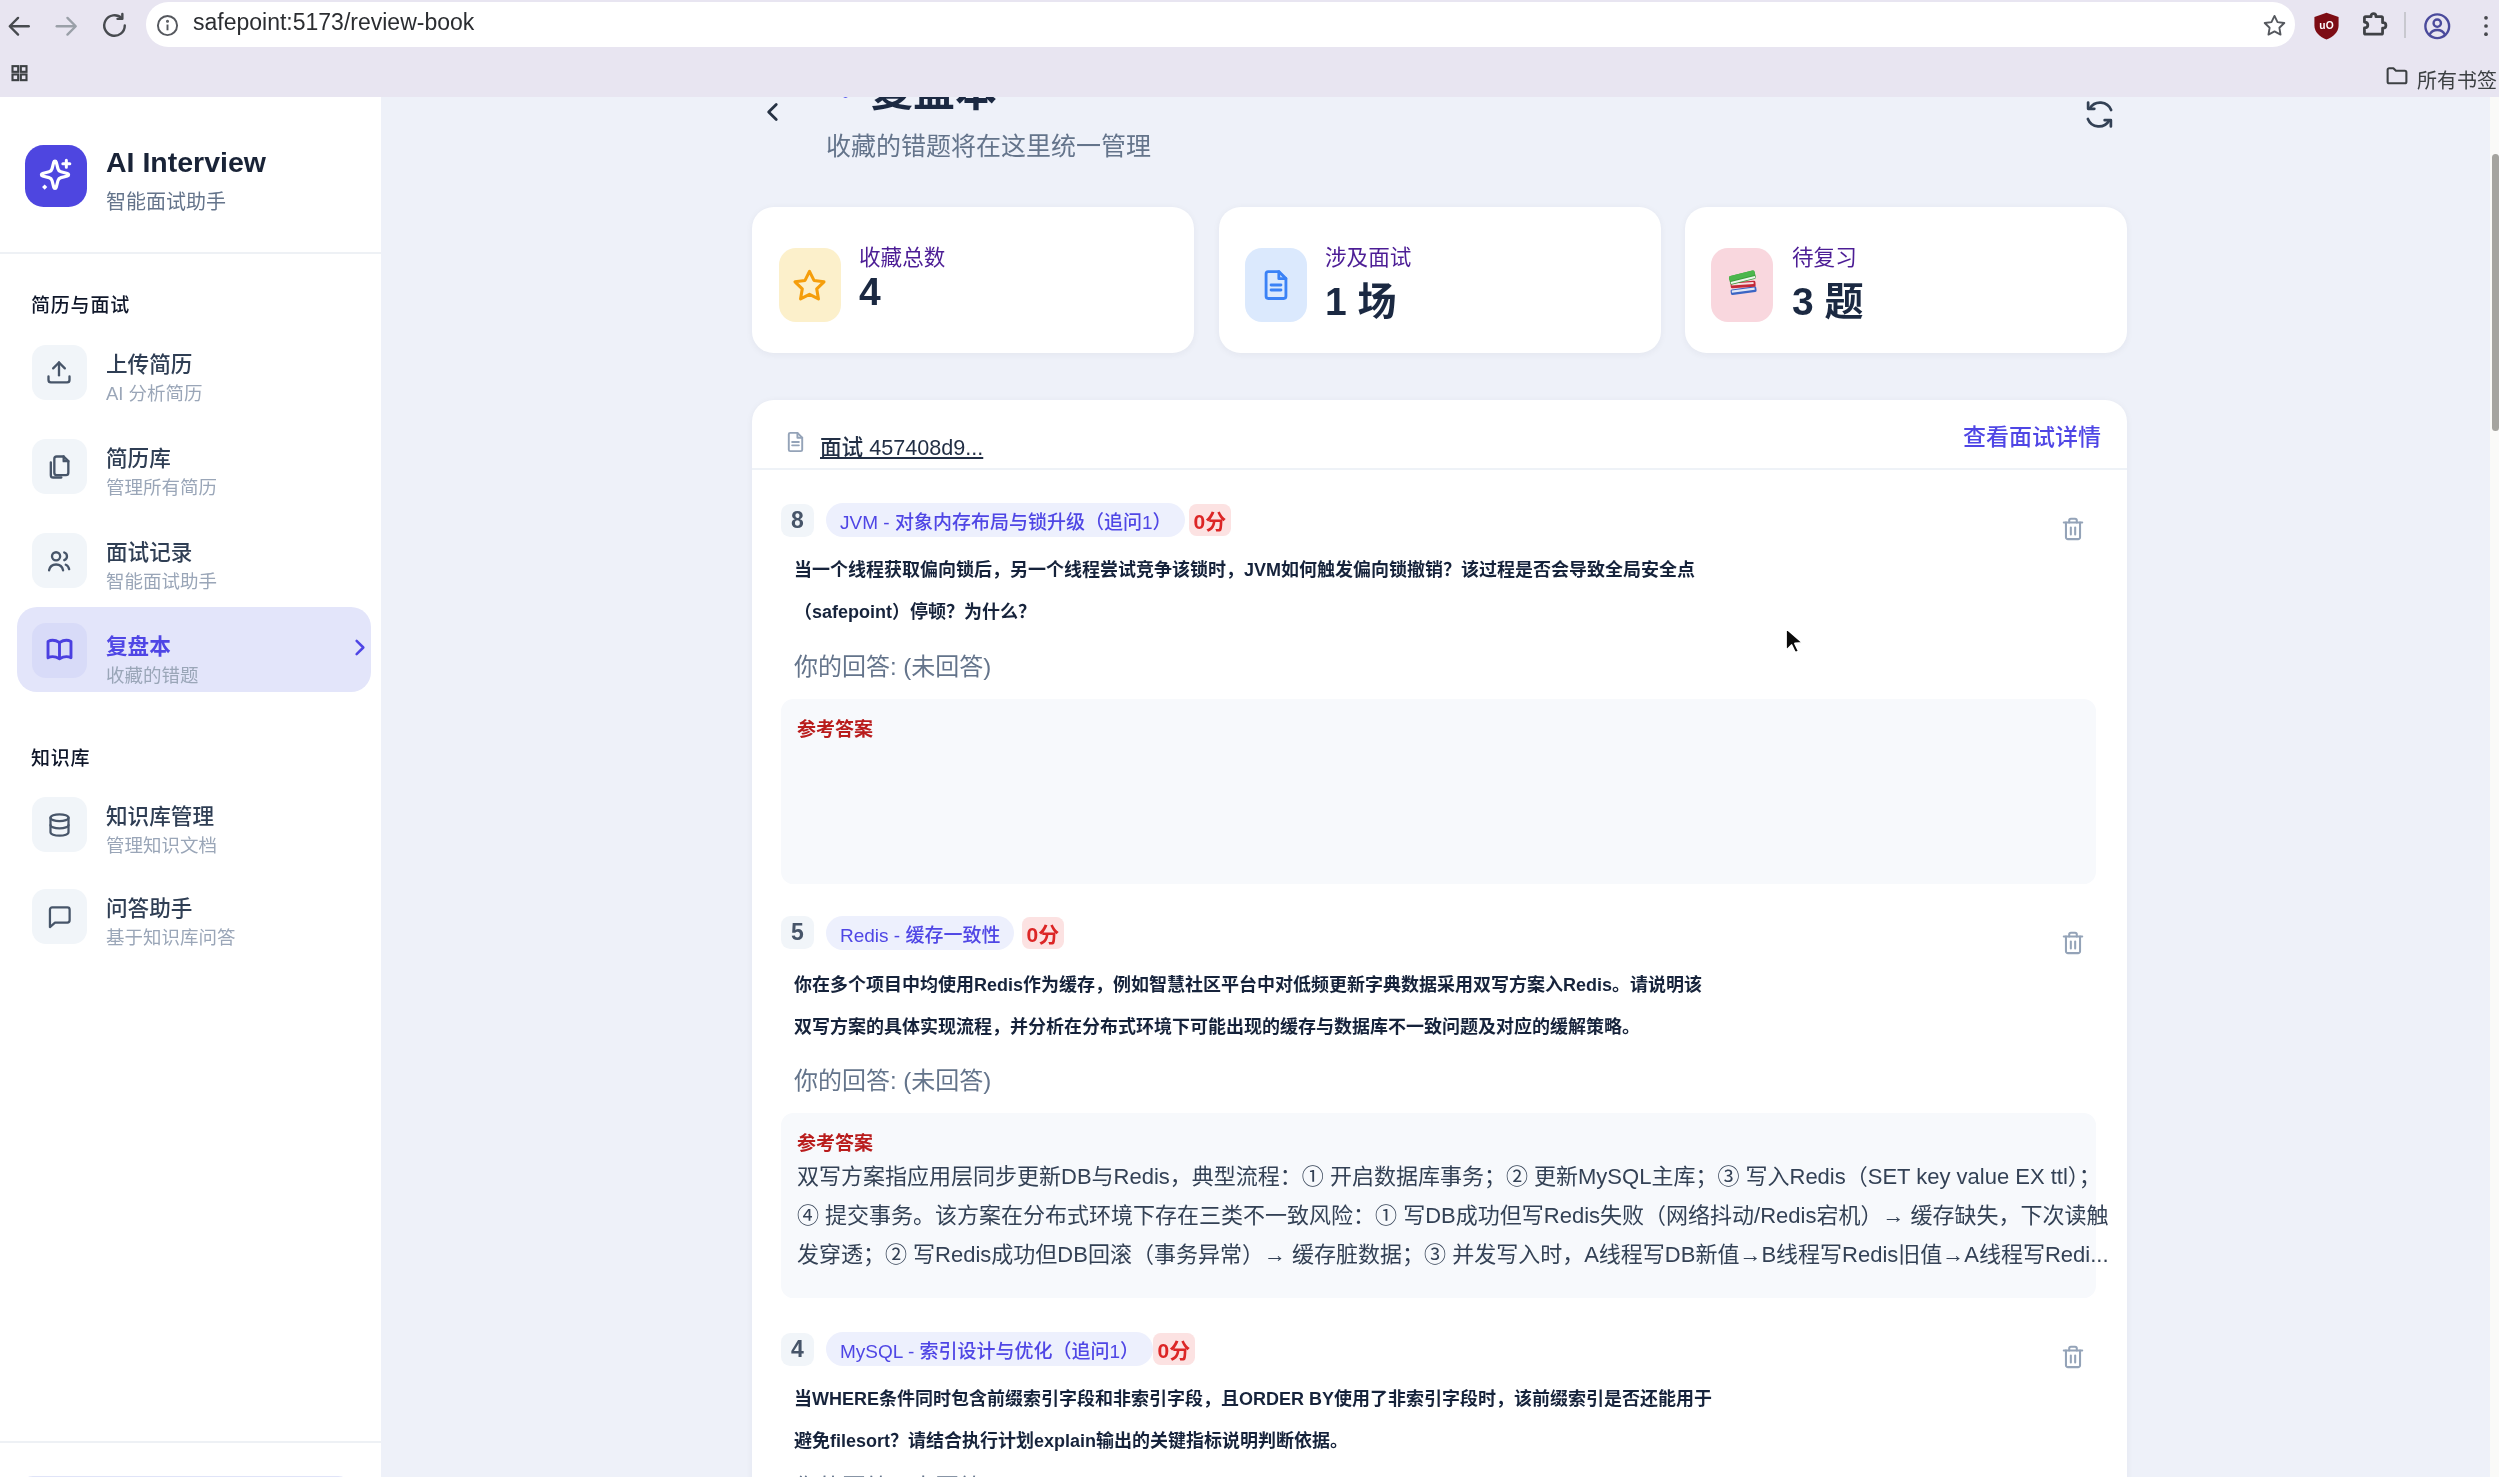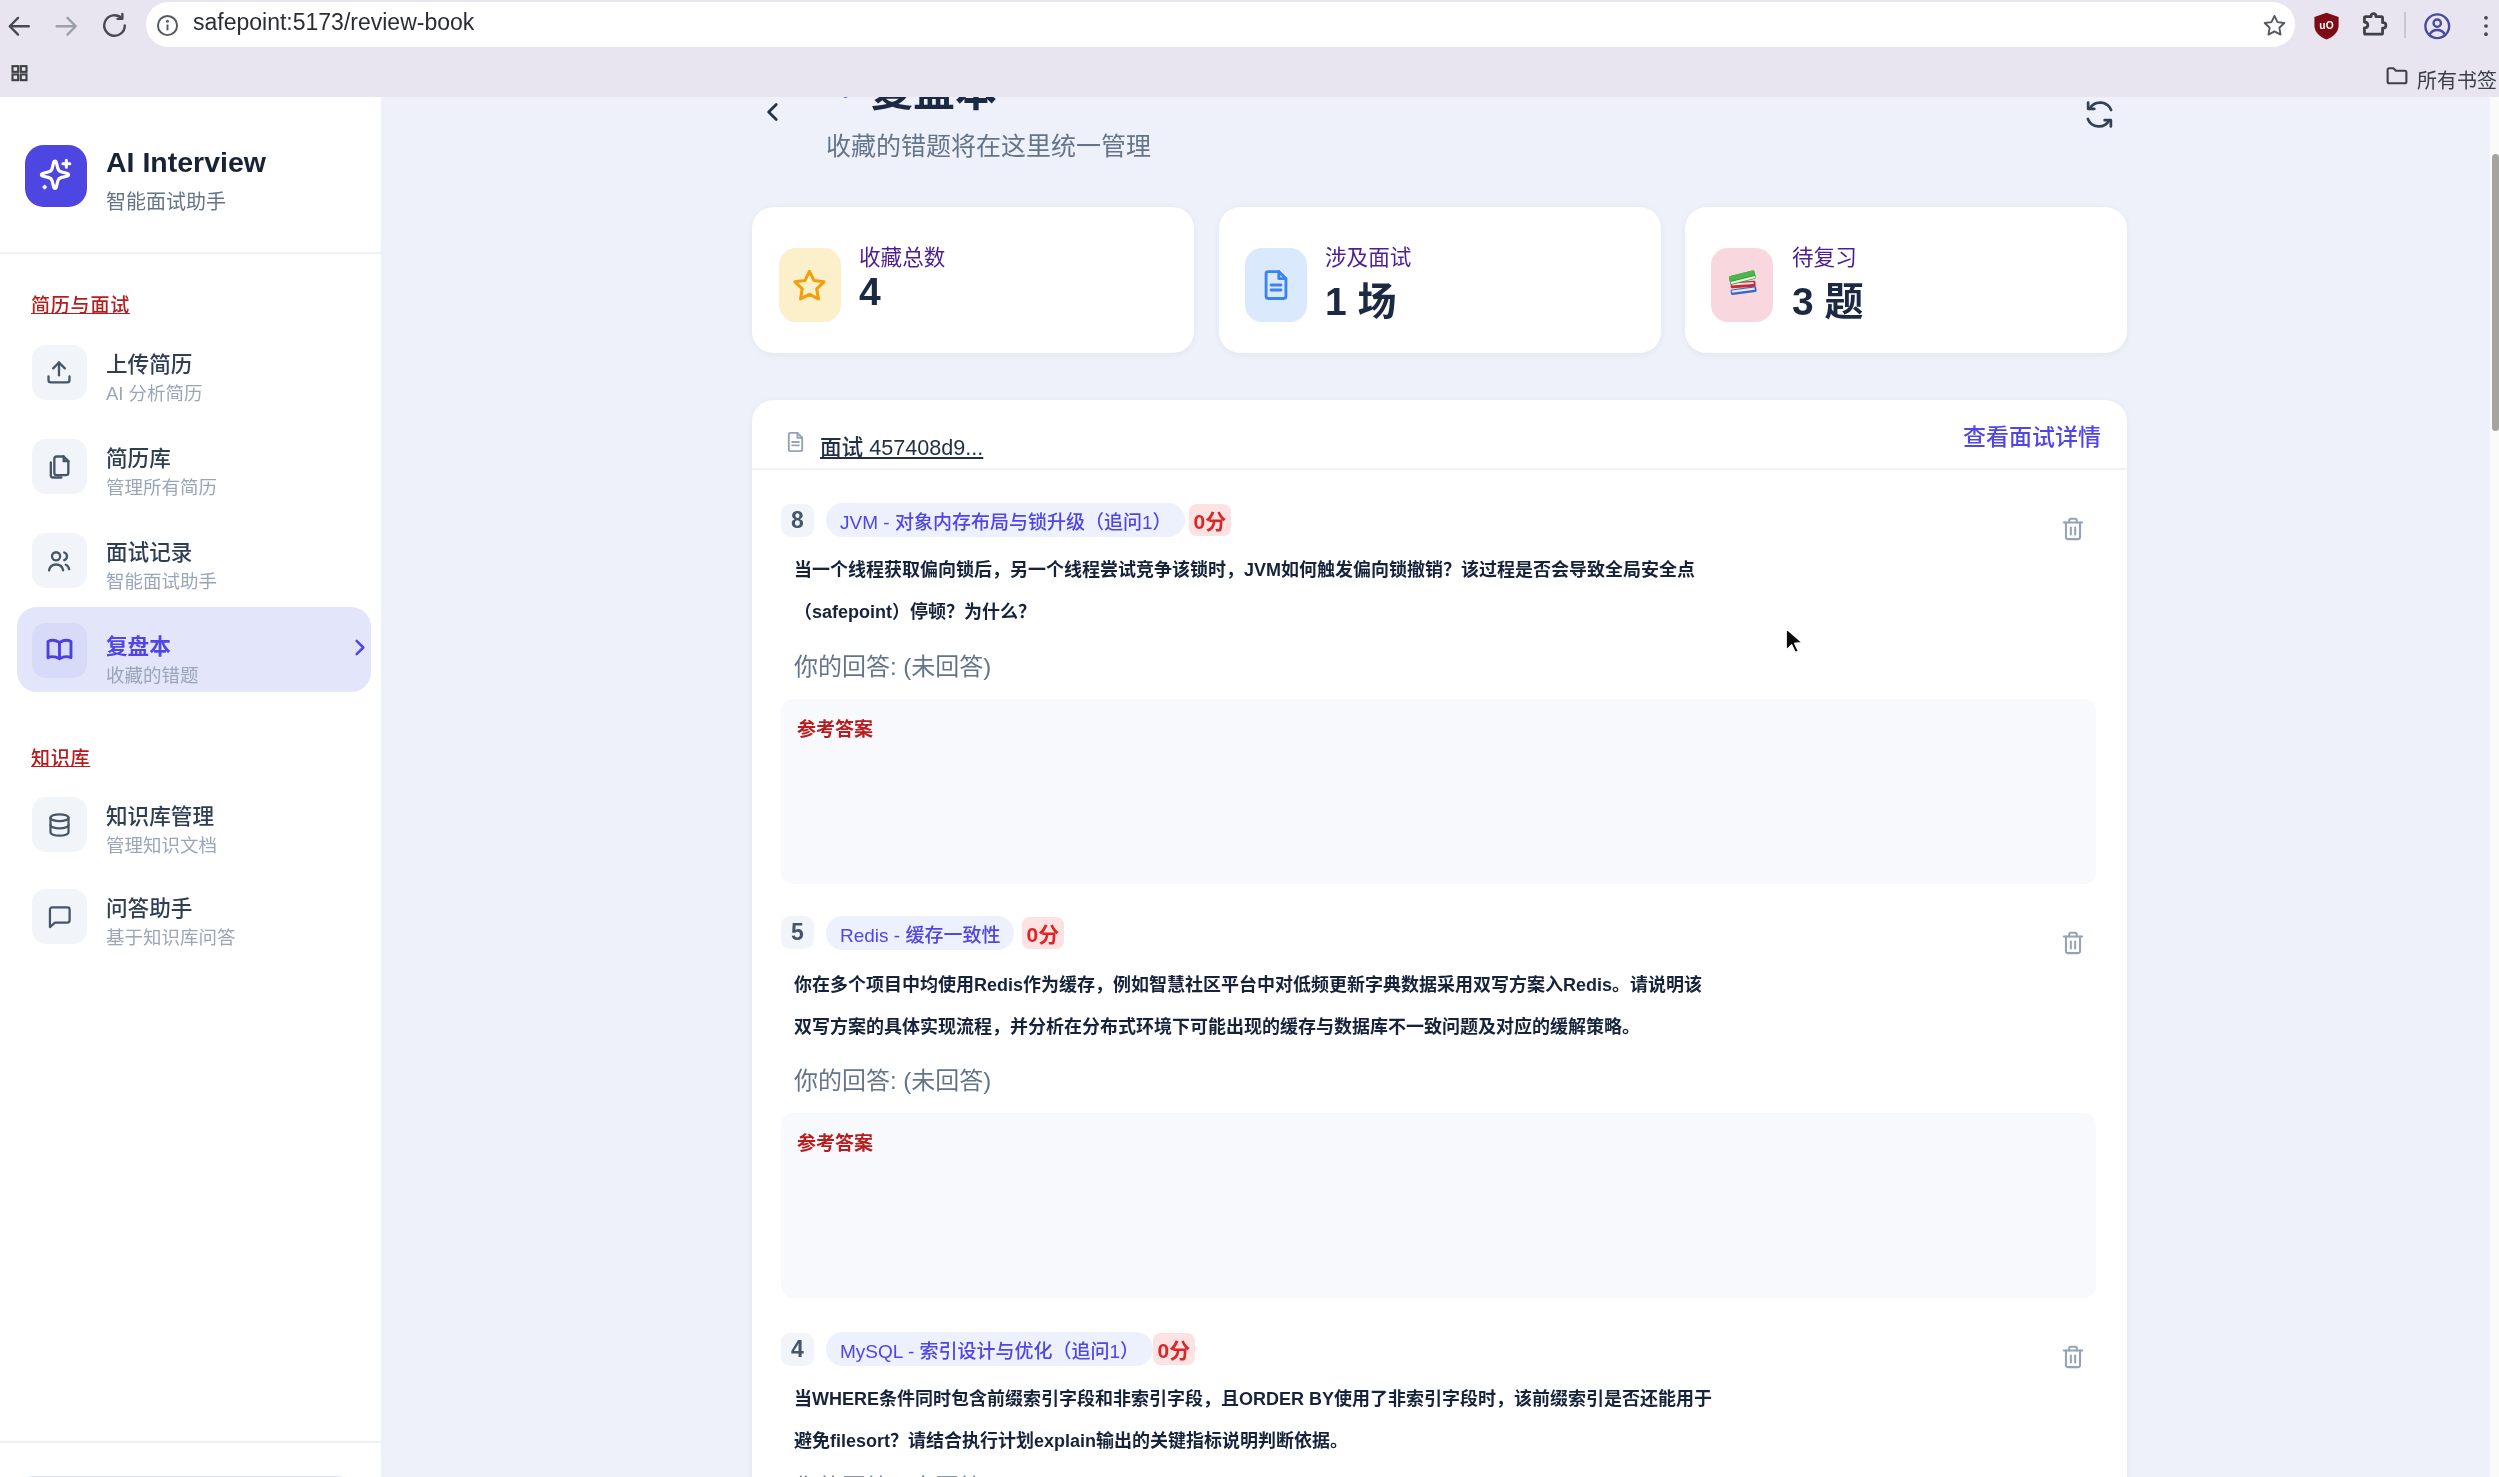--- a/index.html
+++ b/index.html
@@ -7,21 +7,21 @@
 html,body{width:2500px;height:1478px;overflow:hidden;}
 body{font-family:"Liberation Sans","Noto Sans CJK SC",sans-serif;background:#EEF1F9;position:relative;}
 .abs{position:absolute;}
 
 #chrome{position:absolute;left:0;top:0;width:2500px;height:97px;background:#E8E5F1;z-index:50;}
 #urlpill{position:absolute;left:146px;top:2.3px;width:2149px;height:45px;background:#fff;border-radius:22.3px;}
 .urltext{position:absolute;left:193px;top:9.2px;font-size:23px;color:#2b2d31;}
 
 #sidebar{position:absolute;left:0;top:97px;width:381px;height:1381px;background:#fff;z-index:10;}
 .sdiv{position:absolute;left:0;width:381px;height:1.5px;background:#EEF1F5;}
-.slabel{position:absolute;left:31px;font-size:19px;color:#b91c1c;font-weight:500;letter-spacing:0.8px;text-decoration:underline;}
+.slabel{position:absolute;left:31px;font-size:19px;color:#0f172a;font-weight:500;letter-spacing:0.8px;}
 .ibox{position:absolute;left:32px;width:55px;height:55px;background:#F1F5F9;border-radius:14px;}
 .ititle{position:absolute;left:106px;font-size:21.6px;font-weight:500;color:#2F3E54;}
 .isub{position:absolute;left:106px;font-size:18.5px;color:#9AA6B8;}
 
 .card{position:absolute;background:#fff;border-radius:21.6px;box-shadow:0 1.5px 7.7px rgba(30,41,59,0.05);}
 .statlabel{position:absolute;font-size:21.6px;color:#4c1d95;}
 .statnum{position:absolute;font-size:39px;font-weight:700;color:#1B2942;}
 .statbox{position:absolute;width:62px;height:74px;border-radius:17px;top:248px;}
 .numbadge{position:absolute;left:781px;width:33px;height:33px;background:#F1F5F9;border-radius:9.2px;color:#475569;font-size:23px;font-weight:600;display:flex;align-items:center;justify-content:center;}
 .topicpill{position:absolute;left:826px;height:34px;background:#EDF0FD;border-radius:17px;color:#4F46E5;font-size:19px;font-weight:500;display:flex;align-items:center;padding:0 14px;white-space:nowrap;}
@@ -126,20 +126,21 @@
       <polyline points="3.5 6.5 20.5 6.5"></polyline>
       <path d="M18.5 6.5V20a1.8 1.8 0 0 1-1.8 1.8H7.3A1.8 1.8 0 0 1 5.5 20V6.5"></path>
       <path d="M8.5 6.5V4.6A1.6 1.6 0 0 1 10.1 3h3.8a1.6 1.6 0 0 1 1.6 1.6v1.9"></path>
       <line x1="10" y1="11" x2="10" y2="17.5"></line>
       <line x1="14" y1="11" x2="14" y2="17.5"></line>
     </svg>
   <div class="qtext" style="top:964px;">你在多个项目中均使用Redis作为缓存，例如智慧社区平台中对低频更新字典数据采用双写方案入Redis。请说明该<br>双写方案的具体实现流程，并分析在分布式环境下可能出现的缓存与数据库不一致问题及对应的缓解策略。</div>
   <div class="yourans" style="top:1061px;">你的回答: (未回答)</div>
   <div class="ansbox" style="top:1113px;height:185px;">
     <div class="anslabel" style="top:14.6px;">参考答案</div>
+    <div class="anstext" style="top:44px;">双写方案指应用层同步更新DB与Redis，典型流程：① 开启数据库事务；② 更新MySQL主库；③ 写入Redis（SET key value EX ttl）；<br>④ 提交事务。该方案在分布式环境下存在三类不一致风险：① 写DB成功但写Redis失败（网络抖动/Redis宕机）→ 缓存缺失，下次读触<br>发穿透；② 写Redis成功但DB回滚（事务异常）→ 缓存脏数据；③ 并发写入时，A线程写DB新值→B线程写Redis旧值→A线程写Redi...</div>
   </div>
 
   <div class="numbadge" style="top:1333px;">4</div>
   <div class="topicpill" style="top:1332px;">MySQL - 索引设计与优化（追问1）</div>
   <div class="score" style="left:1153px;top:1333px;">0分</div>
   <svg class="trash" style="top:1341px" width="26" height="31" viewBox="0 0 24 24" fill="none" stroke="#94A3B8" stroke-width="1.9" stroke-linecap="round" stroke-linejoin="round">
       <polyline points="3.5 6.5 20.5 6.5"></polyline>
       <path d="M18.5 6.5V20a1.8 1.8 0 0 1-1.8 1.8H7.3A1.8 1.8 0 0 1 5.5 20V6.5"></path>
       <path d="M8.5 6.5V4.6A1.6 1.6 0 0 1 10.1 3h3.8a1.6 1.6 0 0 1 1.6 1.6v1.9"></path>
       <line x1="10" y1="11" x2="10" y2="17.5"></line>

